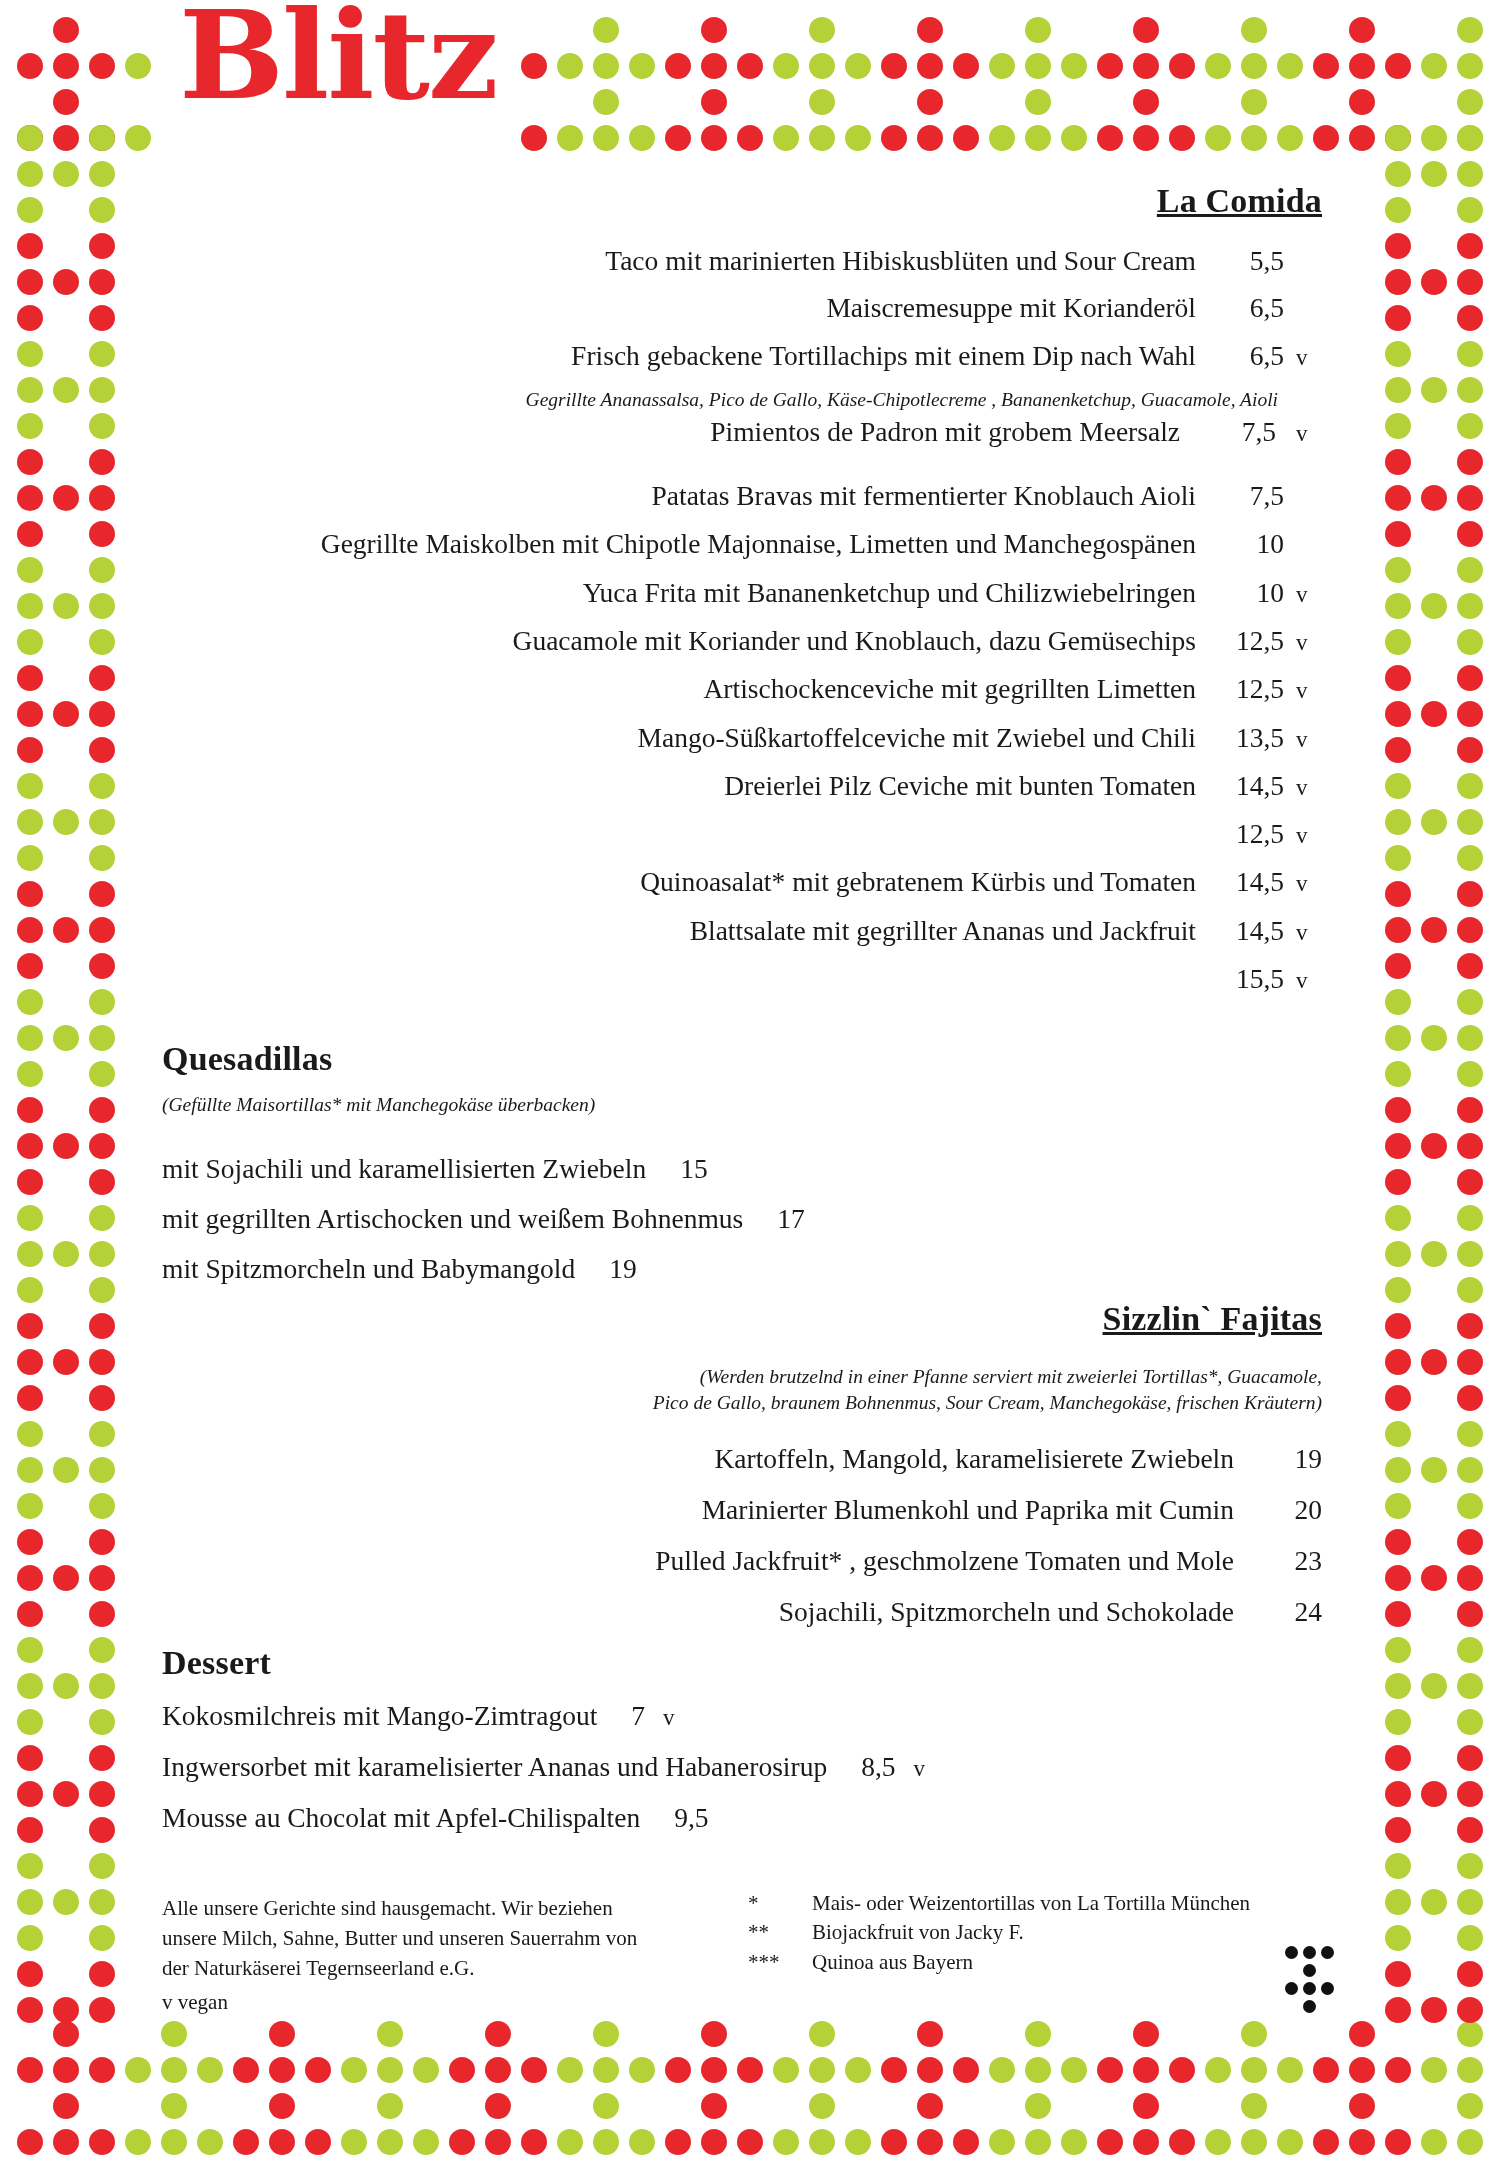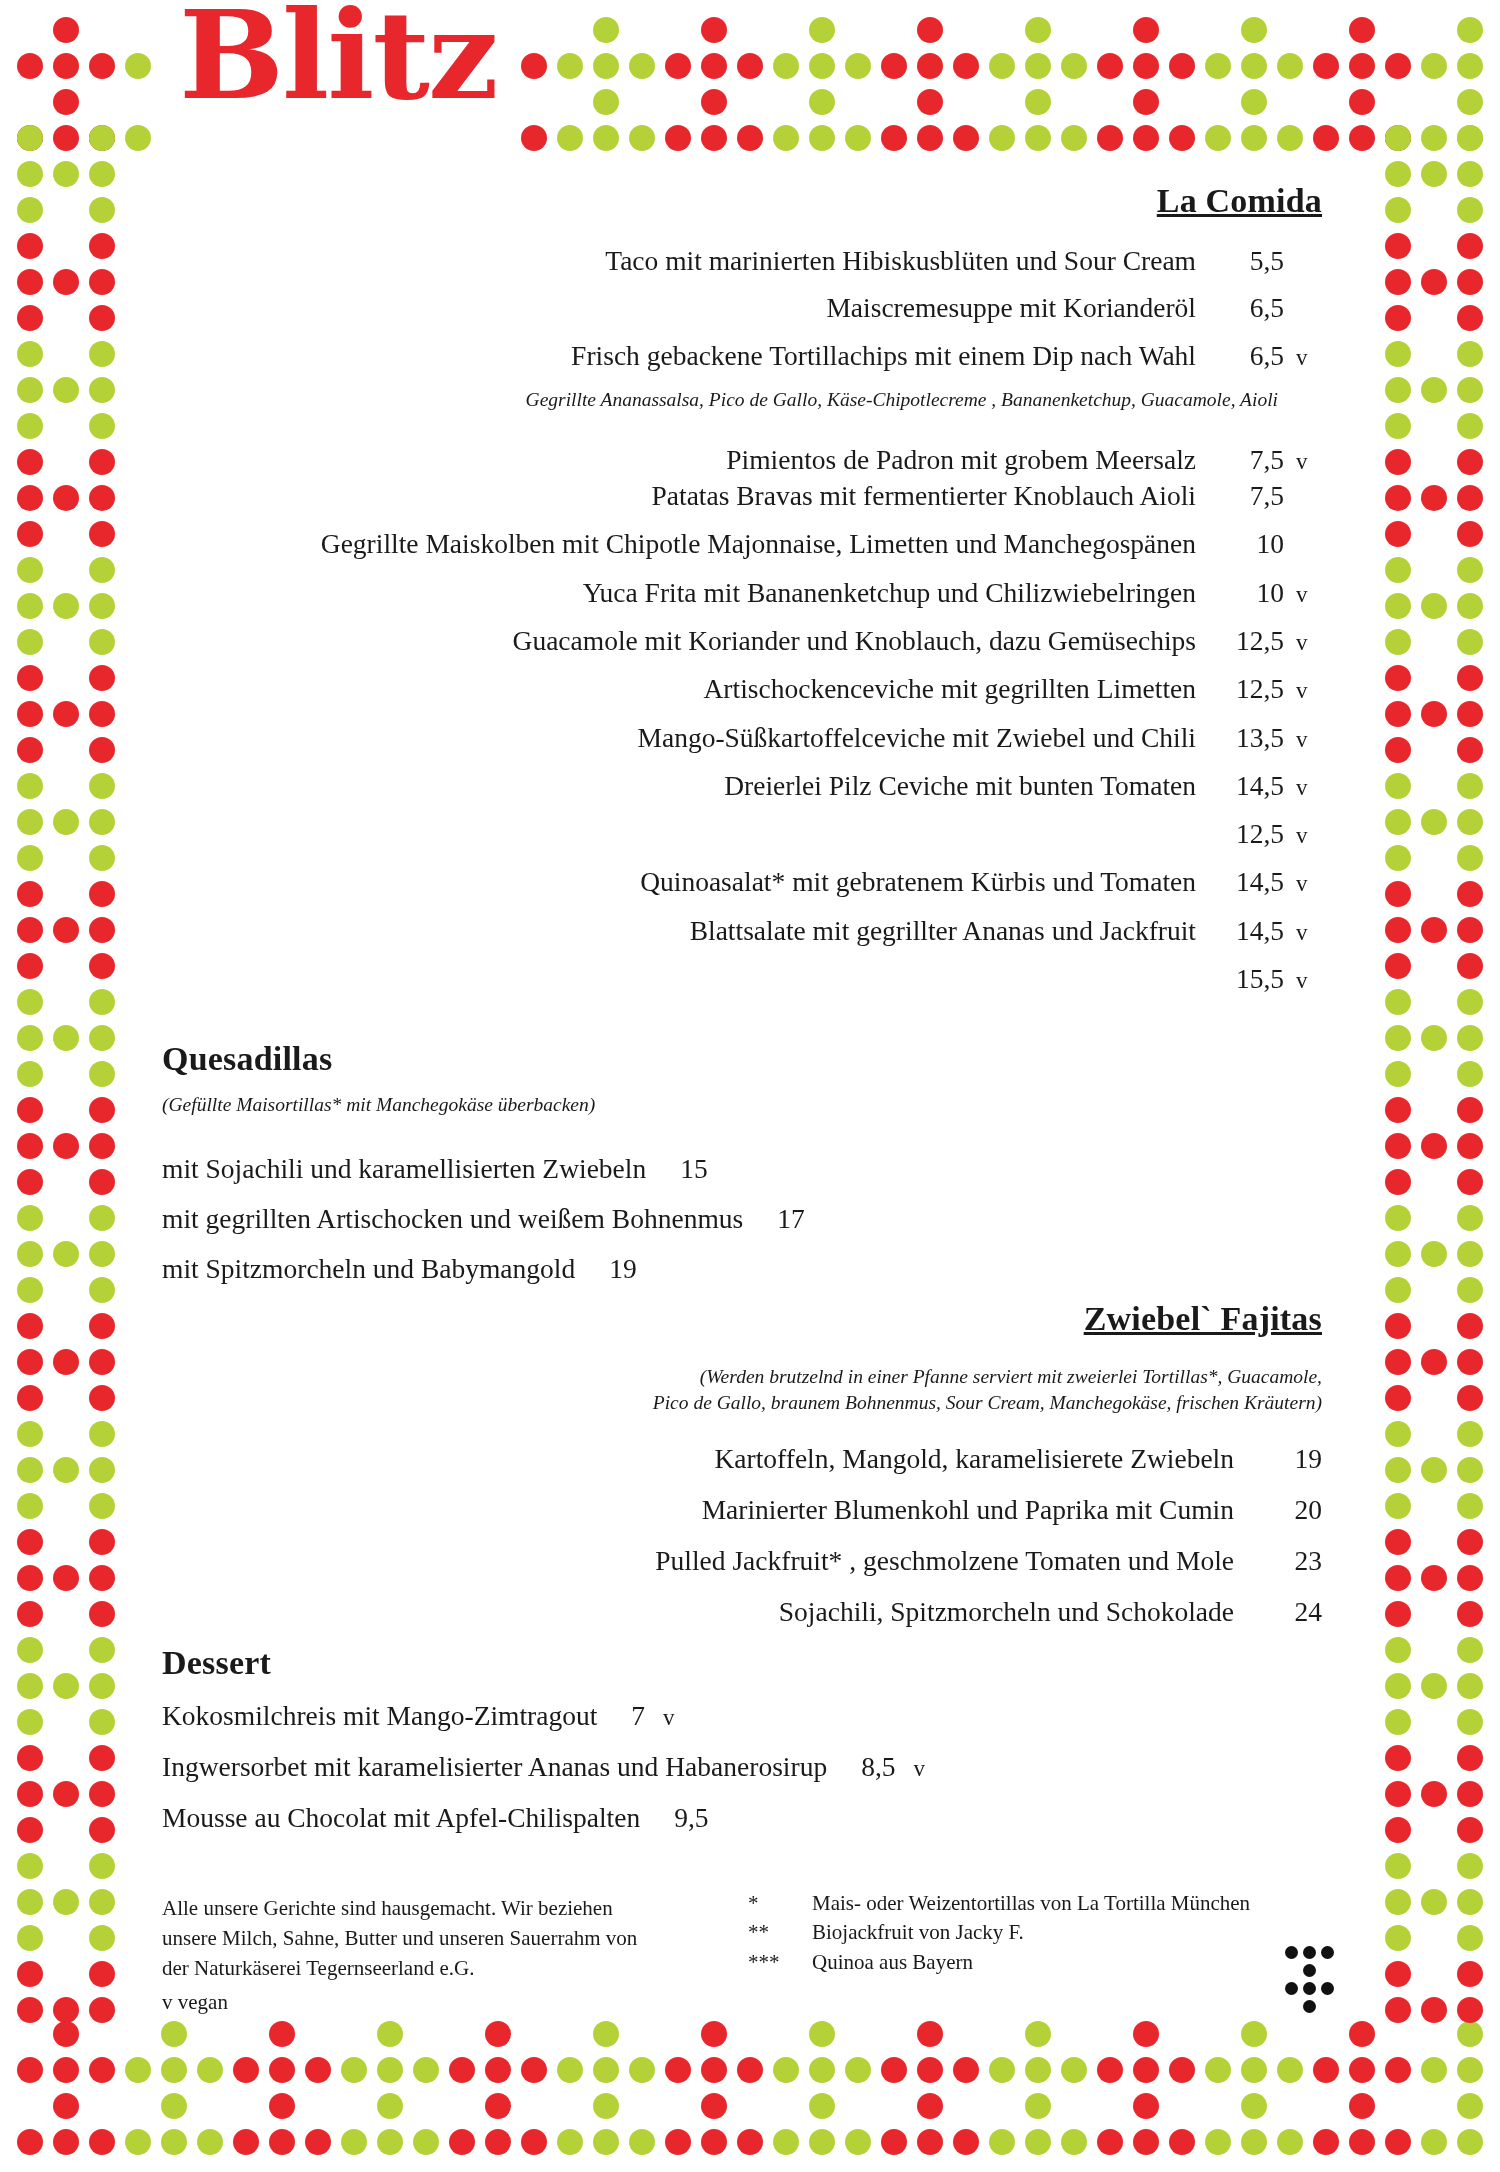--- a/index.html
+++ b/index.html
@@ -553,21 +553,21 @@
       <span class="price">6,5</span>
       <span class="vg"></span>
     </div>
     <div class="row right-al" style="top:340px;">
       <span class="name">Frisch gebackene Tortillachips mit einem Dip nach Wahl</span>
       <span class="price">6,5</span>
       <span class="vg">v</span>
     </div>
     <div class="subnote right" style="top:388px;right:222px;">Gegrillte Ananassalsa, Pico de Gallo, Käse-Chipotlecreme , Bananenketchup, Guacamole, Aioli</div>
 
-    <div class="row right-al" style="top:444px;">
+    <div class="row right-al" style="top:416px;gap:8px;">
       <span class="name">Pimientos de Padron mit grobem Meersalz</span>
       <span class="price">7,5</span>
       <span class="vg">v</span>
     </div>
     <div class="row right-al" style="top:480px;">
       <span class="name">Patatas Bravas mit fermentierter Knoblauch Aioli</span>
       <span class="price">7,5</span>
       <span class="vg"></span>
     </div>
     <div class="row right-al" style="top:528px;">
@@ -628,21 +628,21 @@
     </div>
     <div class="lrow" style="top:1203px;">
       <span class="name">mit gegrillten Artischocken und weißem Bohnenmus</span>
       <span class="price">17</span>
     </div>
     <div class="lrow" style="top:1253px;">
       <span class="name">mit Spitzmorcheln und Babymangold</span>
       <span class="price">19</span>
     </div>
 
-    <div class="sec-head right" style="top:1300px;">Zwiebel` Fajitas</div>
+    <div class="sec-head right" style="top:1300px;">Sizzlin` Fajitas</div>
     <div class="subnote right" style="top:1365px;right:178px;">(Werden brutzelnd in einer Pfanne serviert mit zweierlei Tortillas*, Guacamole,</div>
     <div class="subnote right" style="top:1391px;right:178px;">Pico de Gallo, braunem Bohnenmus, Sour Cream, Manchegokäse, frischen Kräutern)</div>
 
     <div class="row right-al" style="top:1443px;">
       <span class="name">Kartoffeln, Mangold, karamelisierete Zwiebeln</span>
       <span class="price">19</span>
     </div>
     <div class="row right-al" style="top:1494px;">
       <span class="name">Marinierter Blumenkohl und Paprika mit Cumin</span>
       <span class="price">20</span>

